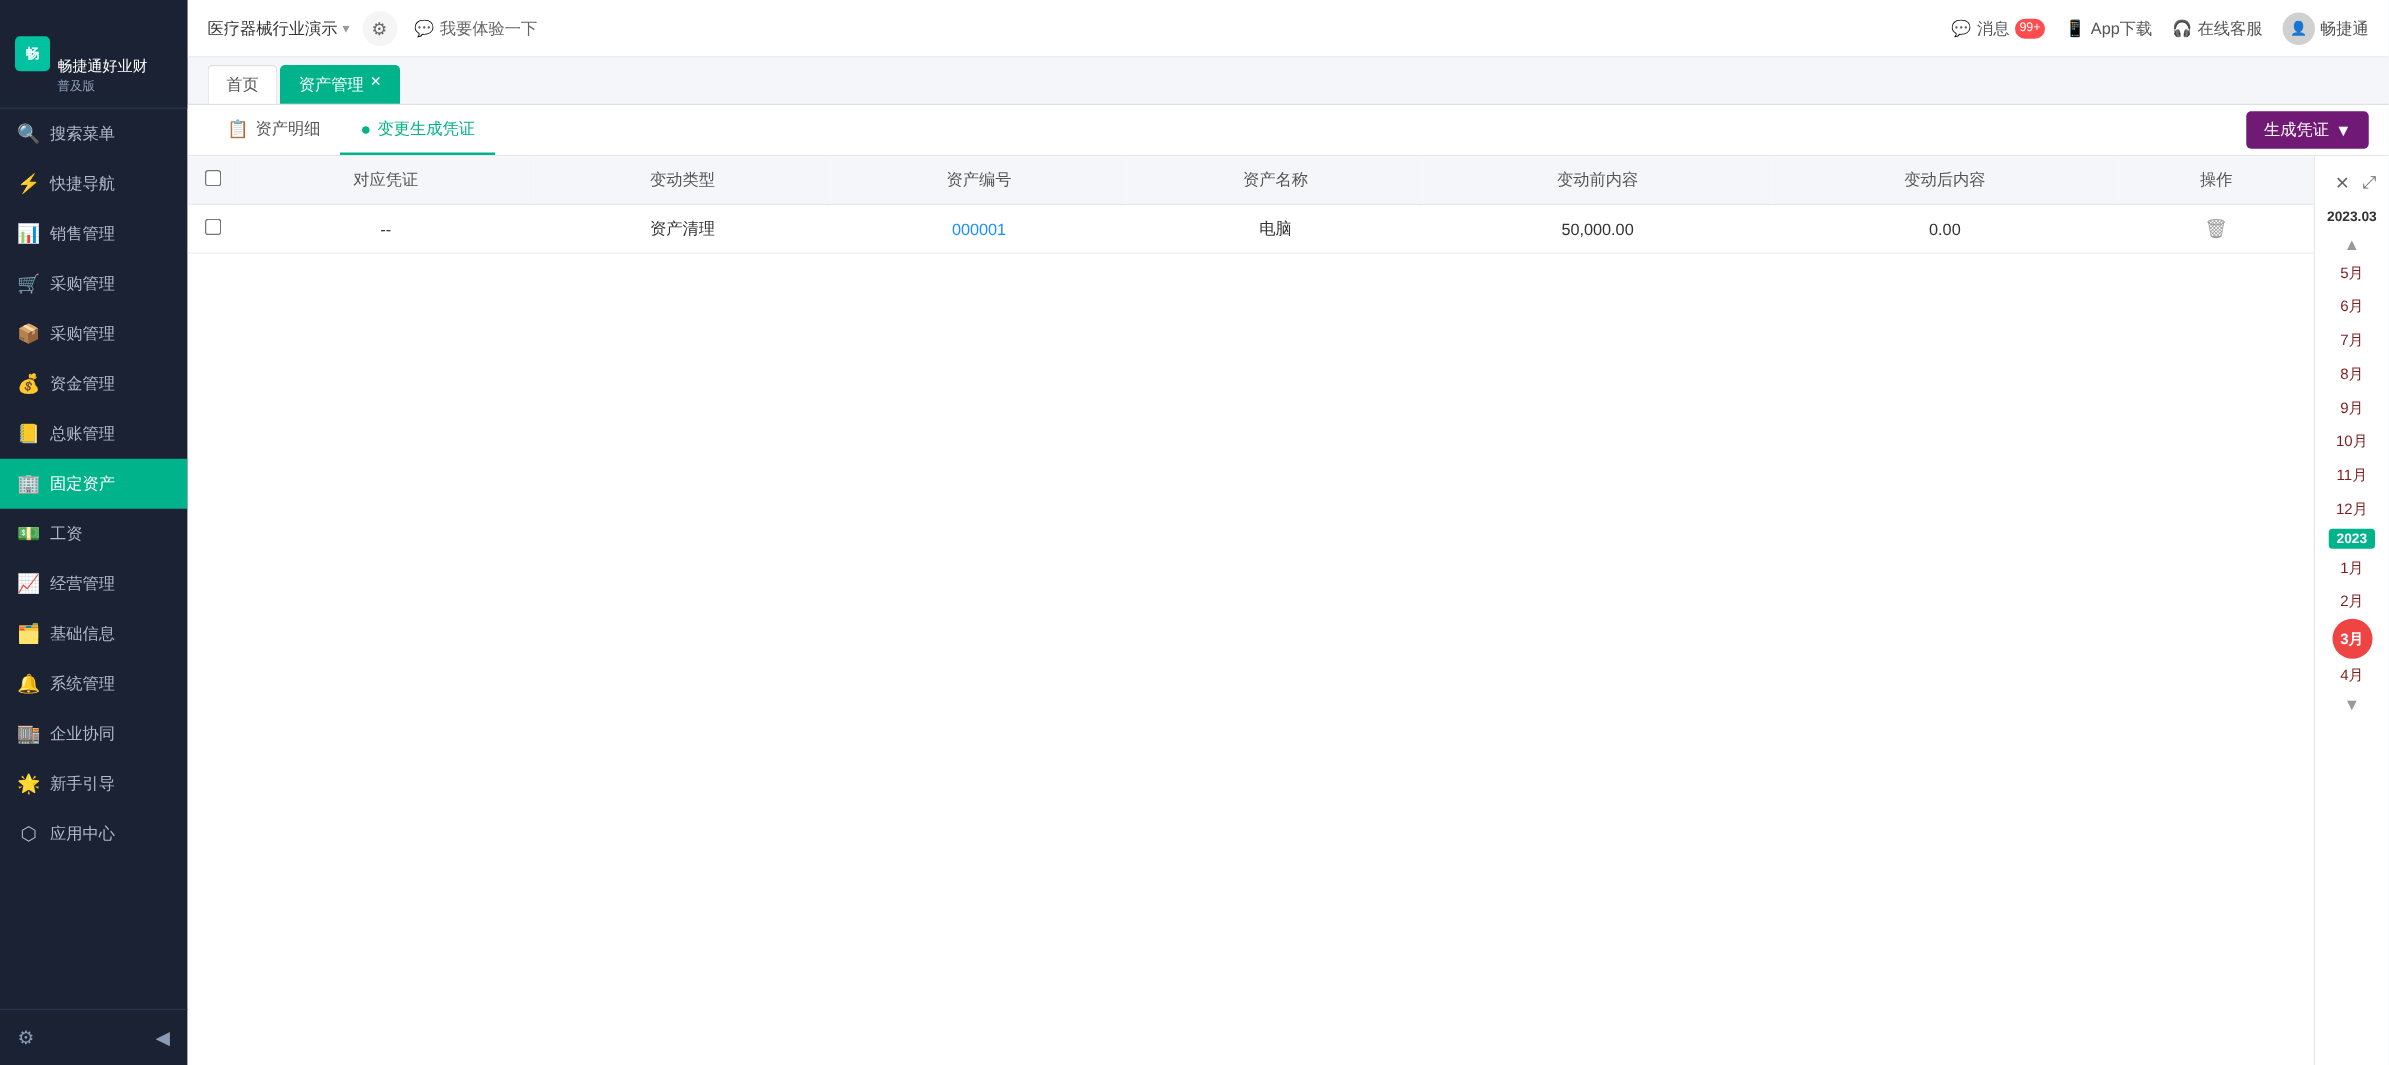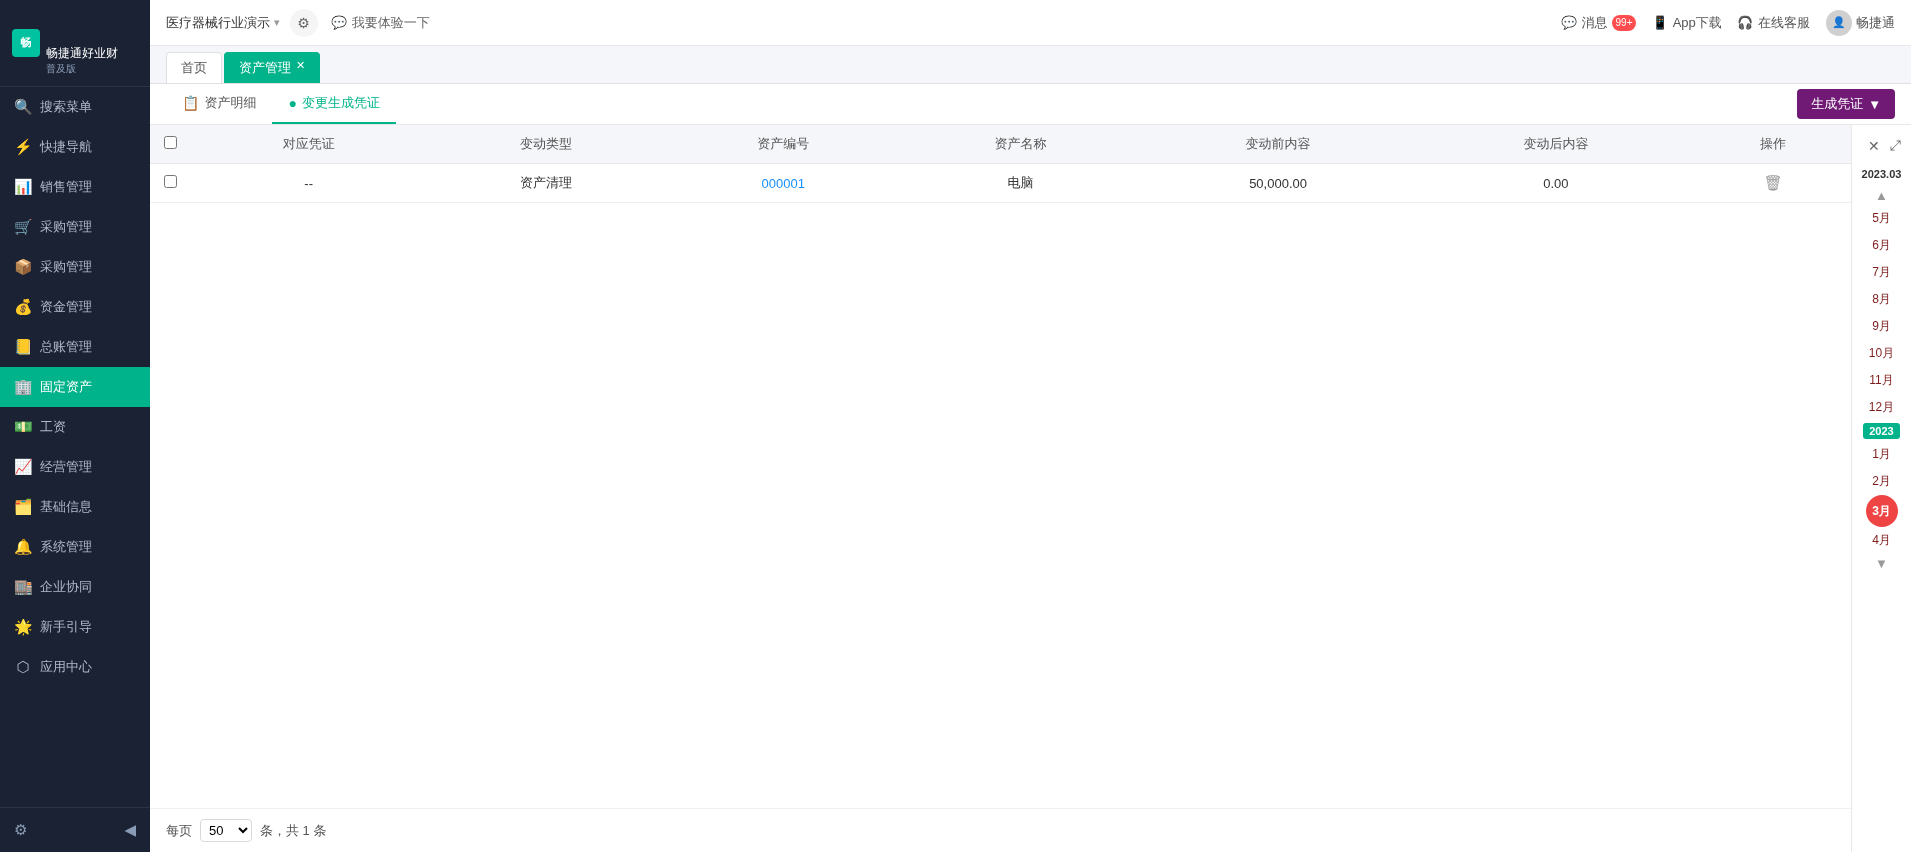--- a/index.html
+++ b/index.html
@@ -424,30 +424,20 @@
                 <td>50,000.00</td>
                 <td>0.00</td>
                 <td>
                   <span class="delete-icon">🗑</span>
                 </td>
               </tr>
             </tbody>
           </table>
         </div>
 
-        <div class="pagination">
-          <span>每页</span>
-          <select class="page-select">
-            <option value="10">10</option>
-            <option value="20">20</option>
-            <option value="50" selected="">50</option>
-            <option value="100">100</option>
-          </select>
-          <span>条，共 1 条</span>
-        </div>
       </div>
 
       <div class="right-panel">
         <div class="right-panel-header">
           <span class="close-panel">✕</span>
           <span class="expand-panel">⤢</span>
         </div>
         <div class="right-panel-title">2023.03</div>
         <span class="cal-arrow">▲</span>
         <div class="cal-month">5月</div>

